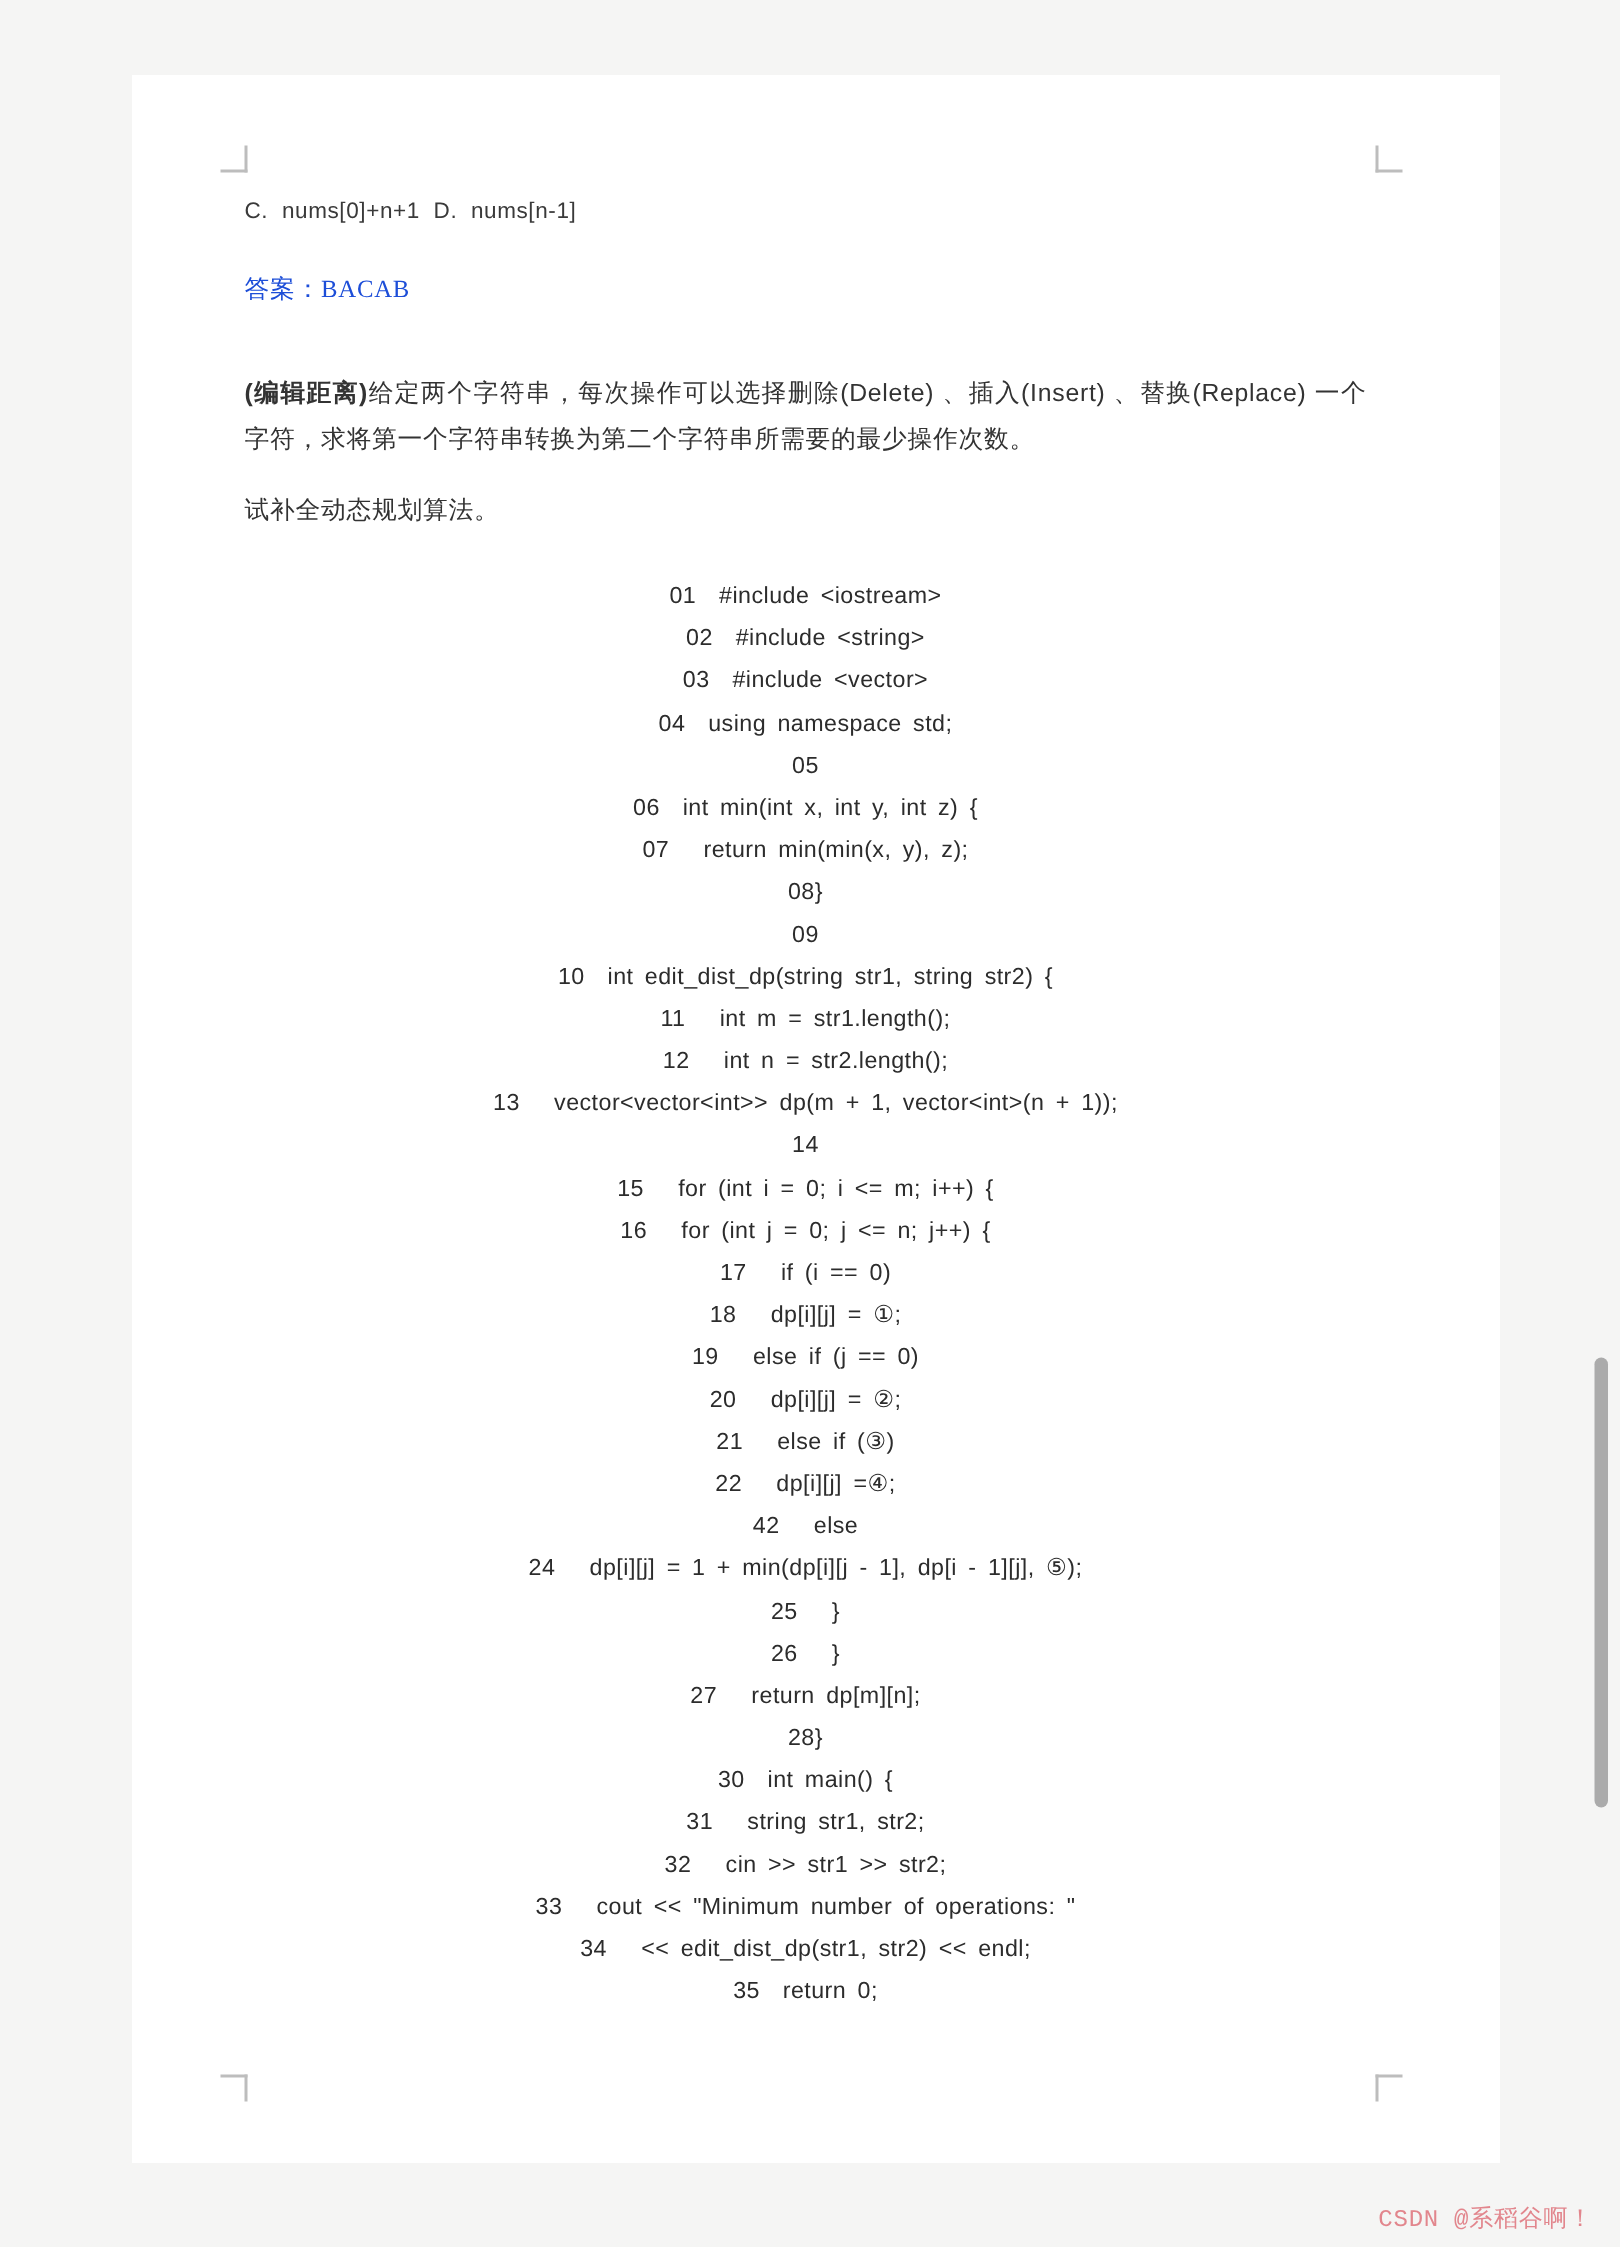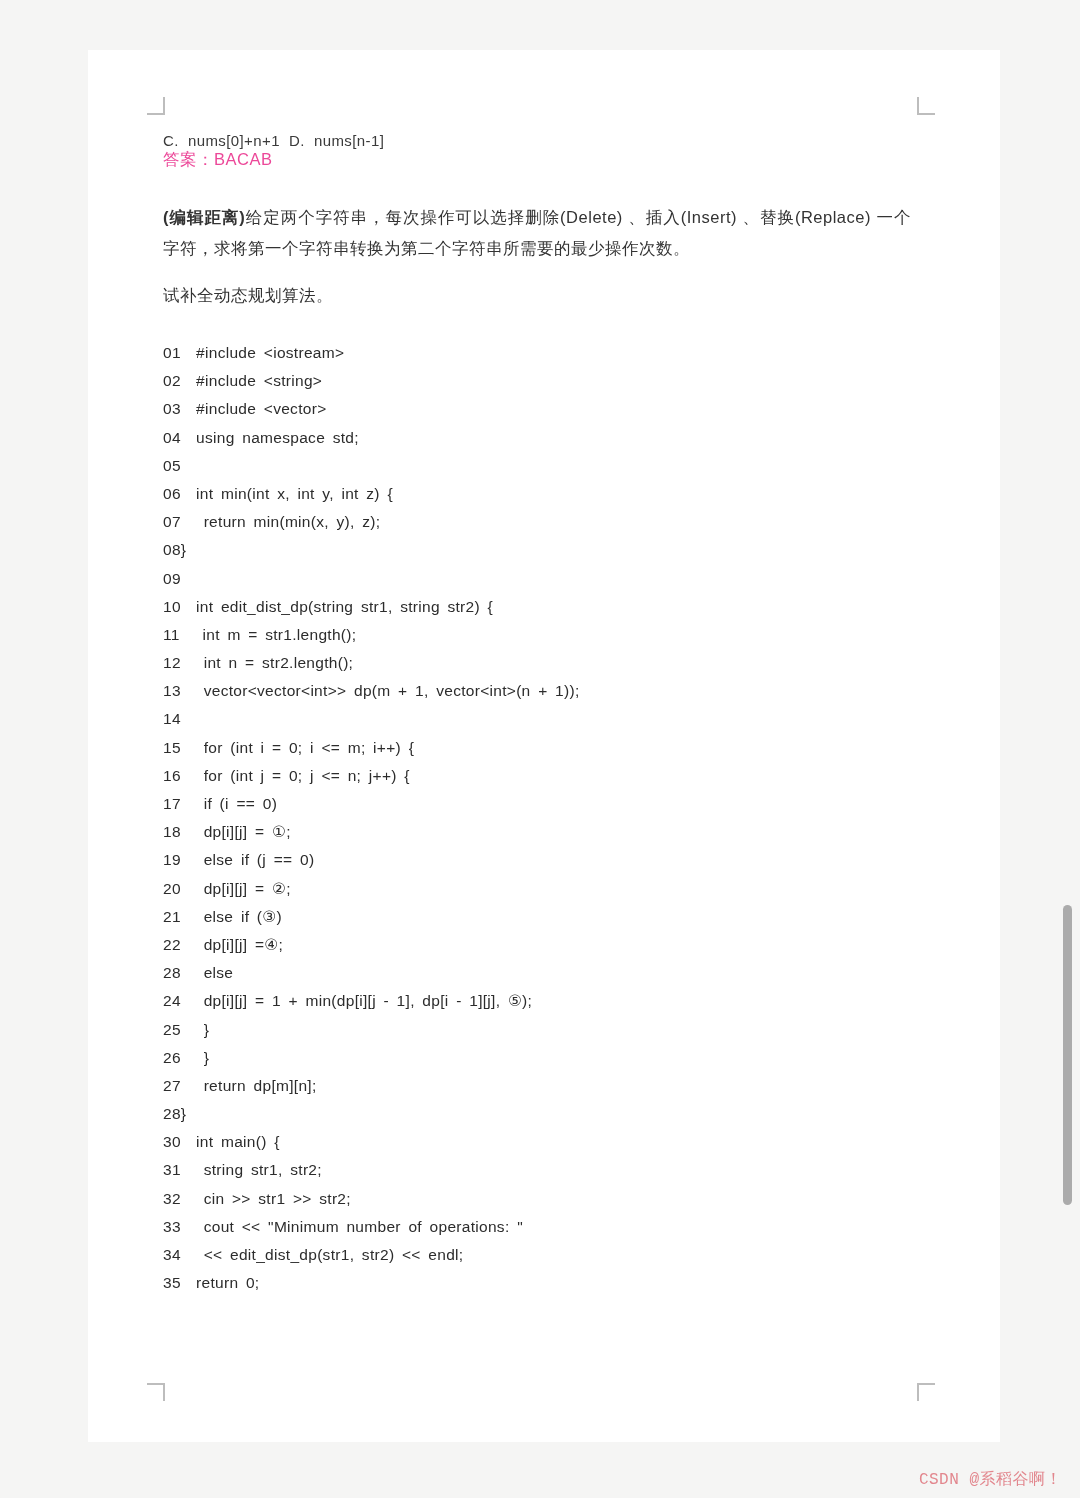--- a/index.html
+++ b/index.html
@@ -39,42 +39,45 @@
     top: 82px;
     width: 748px;
   }
   .option-line {
     font-size: 15px;
     color: #3a3a3a;
     letter-spacing: 0.4px;
     white-space: pre;
   }
   .answer {
+    margin-top: 33px;
     font-size: 16.5px;
-    color: #ec4899;
+    color: #1d4ed8;
     letter-spacing: 0.5px;
+    font-family: Liberation Serif, serif;
   }
   .problem {
-    margin: 31px 0 0 0;
+    margin: 43px 0 0 0;
     font-size: 16.5px;
     line-height: 31px;
     color: #333333;
     letter-spacing: 0.5px;
     text-align: justify;
   }
   .problem .bold { font-weight: bold; }
   .followup {
     margin-top: 16px;
     font-size: 16.5px;
     line-height: 30px;
     color: #333333;
     letter-spacing: 0.5px;
   }
   .code {
     margin-top: 29px;
+    text-align: center;
   }
   .code-line {
     font-size: 15.5px;
     line-height: 28.2px;
     height: 28.2px;
     color: #2c2c2c;
     white-space: pre;
     word-spacing: 3px;
     letter-spacing: 0.3px;
   }
@@ -131,21 +134,21 @@
         <div class="code-line">13   vector&lt;vector&lt;int&gt;&gt; dp(m + 1, vector&lt;int&gt;(n + 1));</div>
         <div class="code-line">14</div>
         <div class="code-line">15   for (int i = 0; i &lt;= m; i++) {</div>
         <div class="code-line">16   for (int j = 0; j &lt;= n; j++) {</div>
         <div class="code-line">17   if (i == 0)</div>
         <div class="code-line">18   dp[i][j] = ①;</div>
         <div class="code-line">19   else if (j == 0)</div>
         <div class="code-line">20   dp[i][j] = ②;</div>
         <div class="code-line">21   else if (③)</div>
         <div class="code-line">22   dp[i][j] =④;</div>
-        <div class="code-line">28   else</div>
+        <div class="code-line">42   else</div>
         <div class="code-line">24   dp[i][j] = 1 + min(dp[i][j - 1], dp[i - 1][j], ⑤);</div>
         <div class="code-line">25   }</div>
         <div class="code-line">26   }</div>
         <div class="code-line">27   return dp[m][n];</div>
         <div class="code-line">28}</div>
         <div class="code-line">30  int main() {</div>
         <div class="code-line">31   string str1, str2;</div>
         <div class="code-line">32   cin &gt;&gt; str1 &gt;&gt; str2;</div>
         <div class="code-line">33   cout &lt;&lt; "Minimum number of operations: "</div>
         <div class="code-line">34   &lt;&lt; edit_dist_dp(str1, str2) &lt;&lt; endl;</div>

